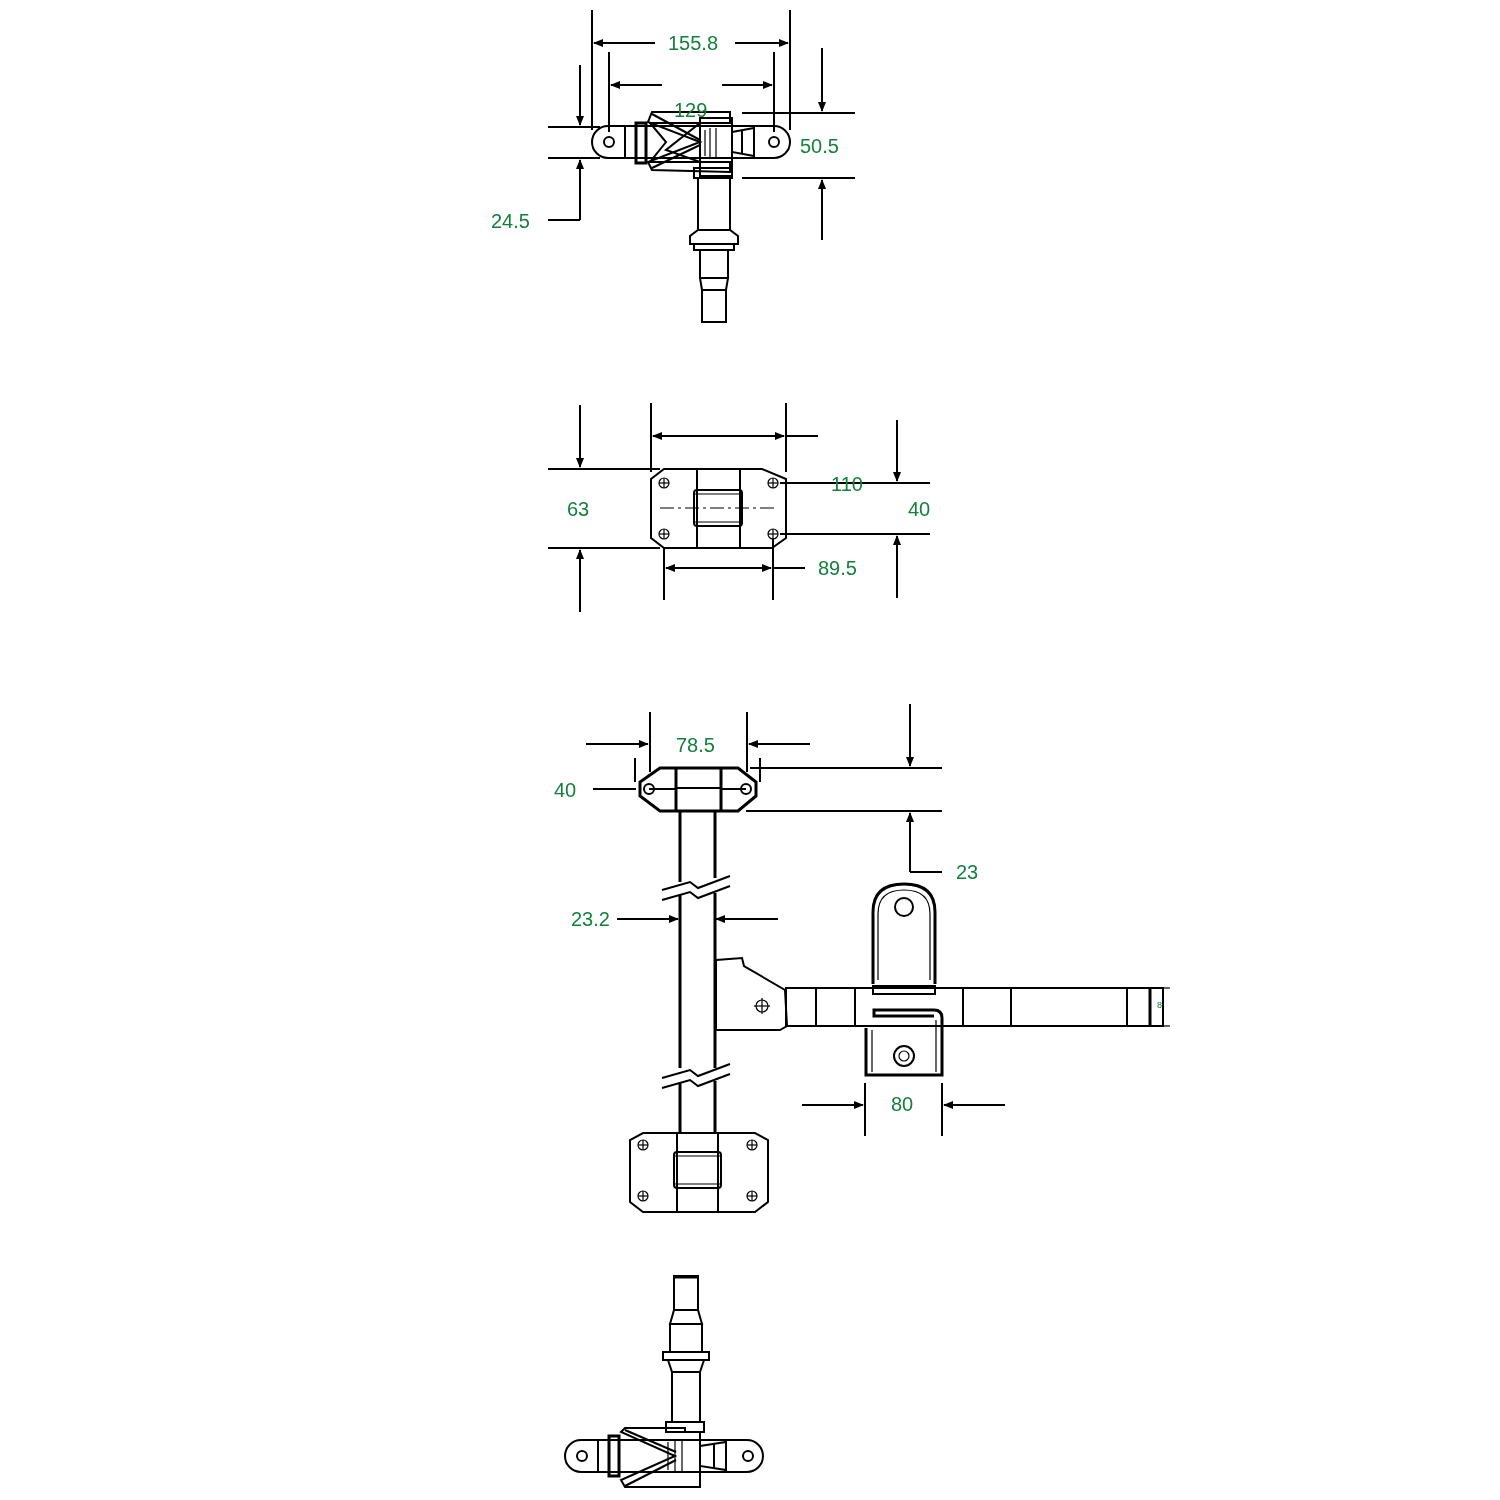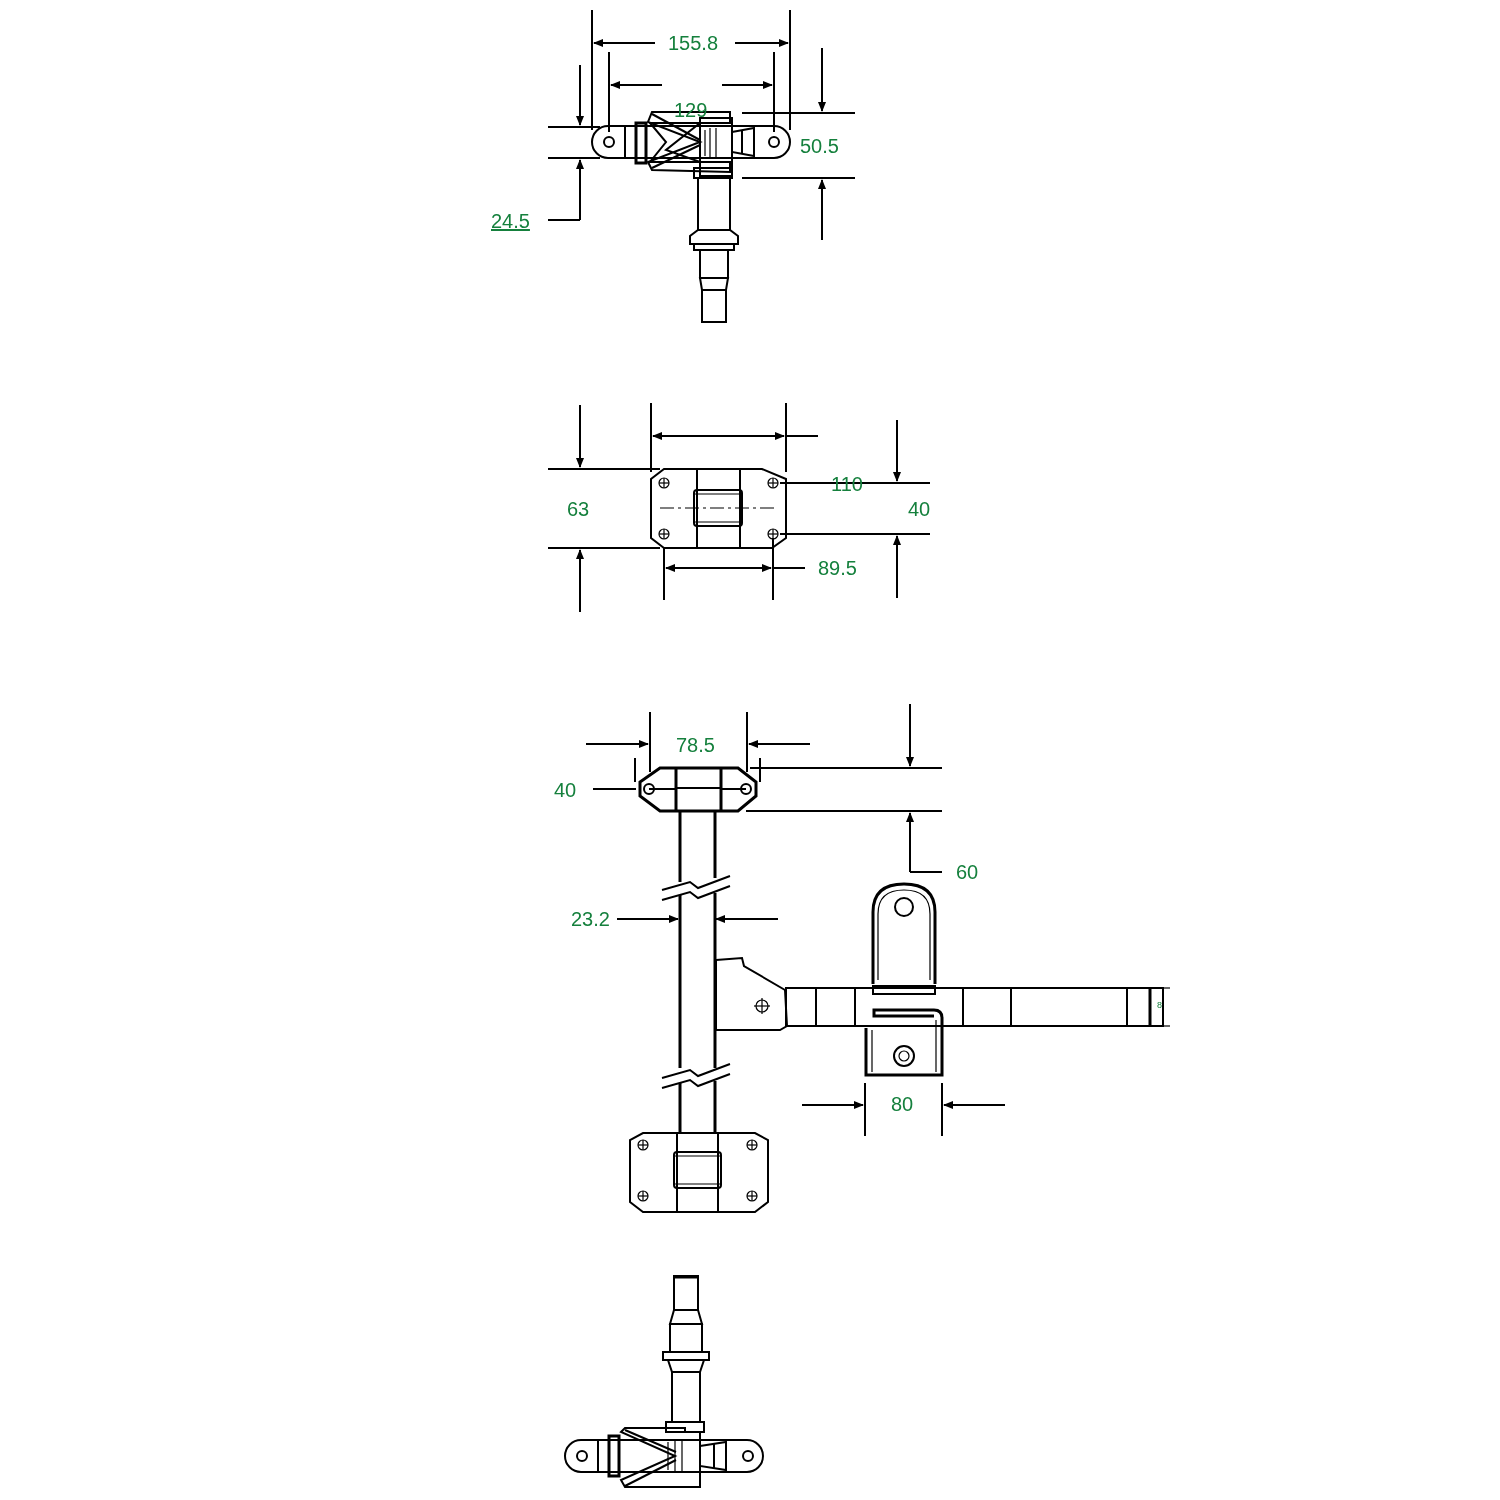--- a/index.html
+++ b/index.html
@@ -234,26 +234,26 @@
     <line class="th" x1="668" y1="1442" x2="668" y2="1470"></line>
     <line class="th" x1="675" y1="1440" x2="675" y2="1472"></line>
     <line class="th" x1="682" y1="1440" x2="682" y2="1472"></line>
     <polygon class="ln" points="700,1446 726,1442 726,1470 700,1466" fill="#fff"></polygon>
     <line class="ln" x1="714" y1="1444" x2="714" y2="1468"></line>
   </g>
 </svg>
 
 <div class="lbl" style="left:668px;top:33px;">155.8</div>
 <div class="lbl" style="left:674px;top:69px;margin-top:31px;">129</div>
-<div class="lbl" style="left:491px;top:211px;text-decoration:underline;">24.5</div>
+<div class="lbl" style="left:491px;top:211px;">24.5</div>
 <div class="lbl" style="left:800px;top:136px;">50.5</div>
 
 <div class="lbl" style="left:831px;top:426px;margin-top:48px;">110</div>
 <div class="lbl" style="left:567px;top:499px;">63</div>
 <div class="lbl" style="left:884px;top:499px;margin-left:24px;">40</div>
 <div class="lbl" style="left:818px;top:558px;">89.5</div>
 
 <div class="lbl" style="left:676px;top:735px;">78.5</div>
 <div class="lbl" style="left:554px;top:780px;">40</div>
-<div class="lbl" style="left:956px;top:862px;">60</div>
+<div class="lbl" style="left:956px;top:862px;">23</div>
 <div class="lbl" style="left:571px;top:909px;">23.2</div>
 <div class="lbl" style="left:891px;top:1094px;">80</div>
 <div class="lbl" style="left:1157px;top:1001px;font-size:9px;">8</div>
 
 </body></html>

